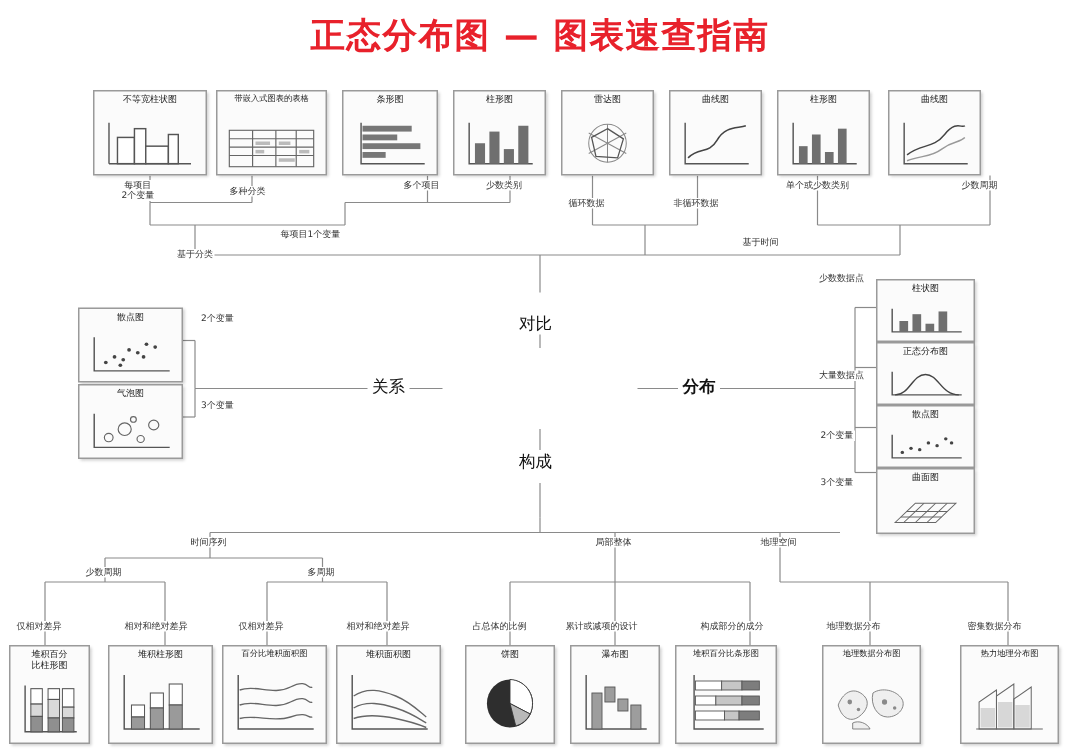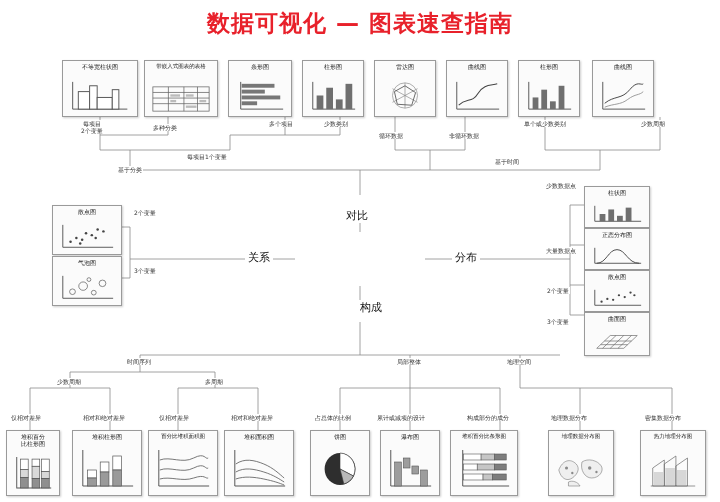--- a/index.html
+++ b/index.html
@@ -97,21 +97,21 @@
     background: #fff;
     padding: 0 3px;
     white-space: nowrap;
   }
 </style>
 </head>
 <body>
 
 <div id="stage">
 
-  <div class="title">数据可视化 — 图表速查指南</div>
+  <div class="title">正态分布图 — 图表速查指南</div>
 
   <svg id="edges" viewBox="0 0 720 502">
     <g stroke="#8a8a8a" stroke-width="0.8" fill="none">
 
       <line x1="360" y1="232" x2="360" y2="212"></line>
       <line x1="360" y1="195" x2="360" y2="170"></line>
       <line x1="360" y1="286" x2="360" y2="305"></line>
       <line x1="360" y1="322" x2="360" y2="345"></line>
       <line x1="295" y1="259" x2="268" y2="259"></line>
       <line x1="248" y1="259" x2="130" y2="259"></line>
@@ -187,22 +187,22 @@
       <line x1="520" y1="372" x2="520" y2="388"></line>
       <line x1="520" y1="388" x2="580" y2="388"></line>
       <line x1="580" y1="388" x2="580" y2="430"></line>
       <line x1="672" y1="388" x2="672" y2="430"></line>
     </g>
   </svg>
 
 
   <div class="branch" style="left:343px; top:208px;text-align:right;">对比</div>
   <div class="branch" style="left:245px; top:250px;">关系</div>
-  <div class="branch" style="left:452px; top:250px;">分布</div>
-  <div class="branch" style="left:357px; top:300px;">构成</div>
+  <div class="branch" style="left:452px; top:250px;font-weight:bold;">分布</div>
+  <div class="branch" style="left:343px; top:300px;">构成</div>
 
   <div class="card" style="left:62px; top:60px; width:76px; height:57px;">
     <div class="cap">不等宽柱状图</div>
     <div class="thumb">
       <svg viewBox="0 0 70 36" preserveAspectRatio="none">
         <g stroke="#555" fill="none" stroke-width="1">
           <path d="M6 32 L64 32 M6 32 L6 4"></path>
           <rect x="12" y="14" width="12" height="18" fill="#fff"></rect>
           <rect x="24" y="8" width="8" height="24" fill="#fff"></rect>
           <rect x="32" y="20" width="16" height="12" fill="#fff"></rect>

